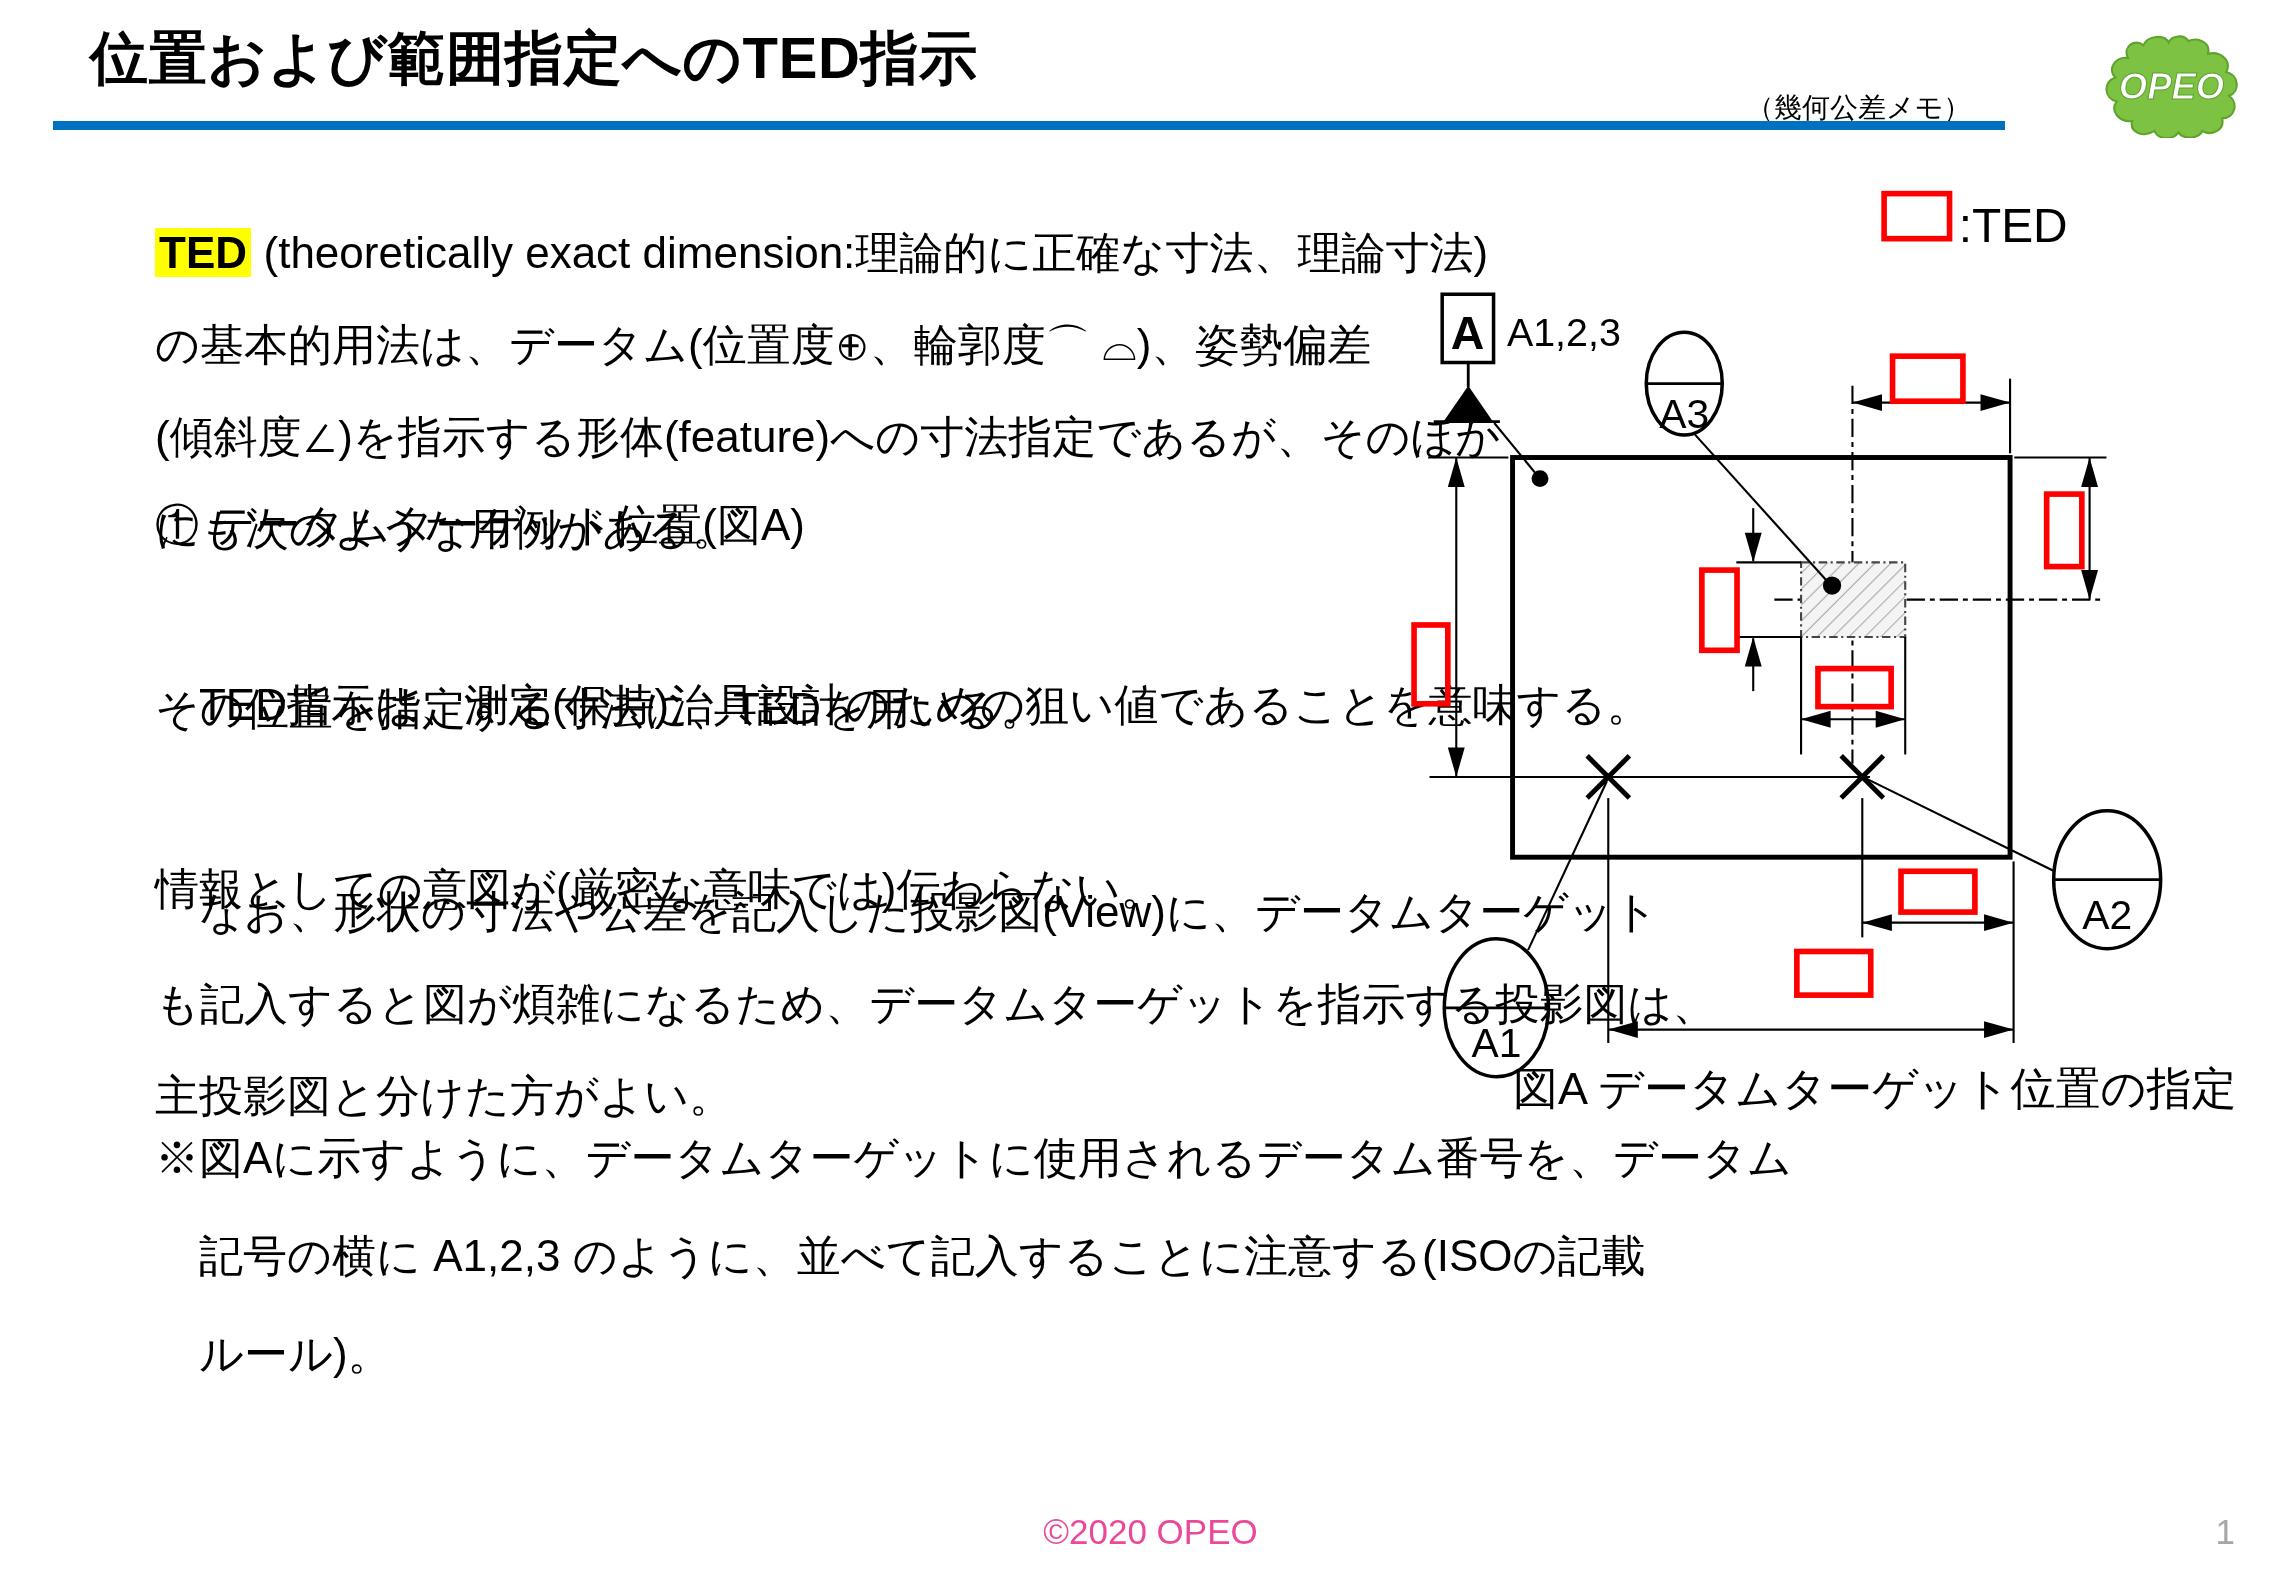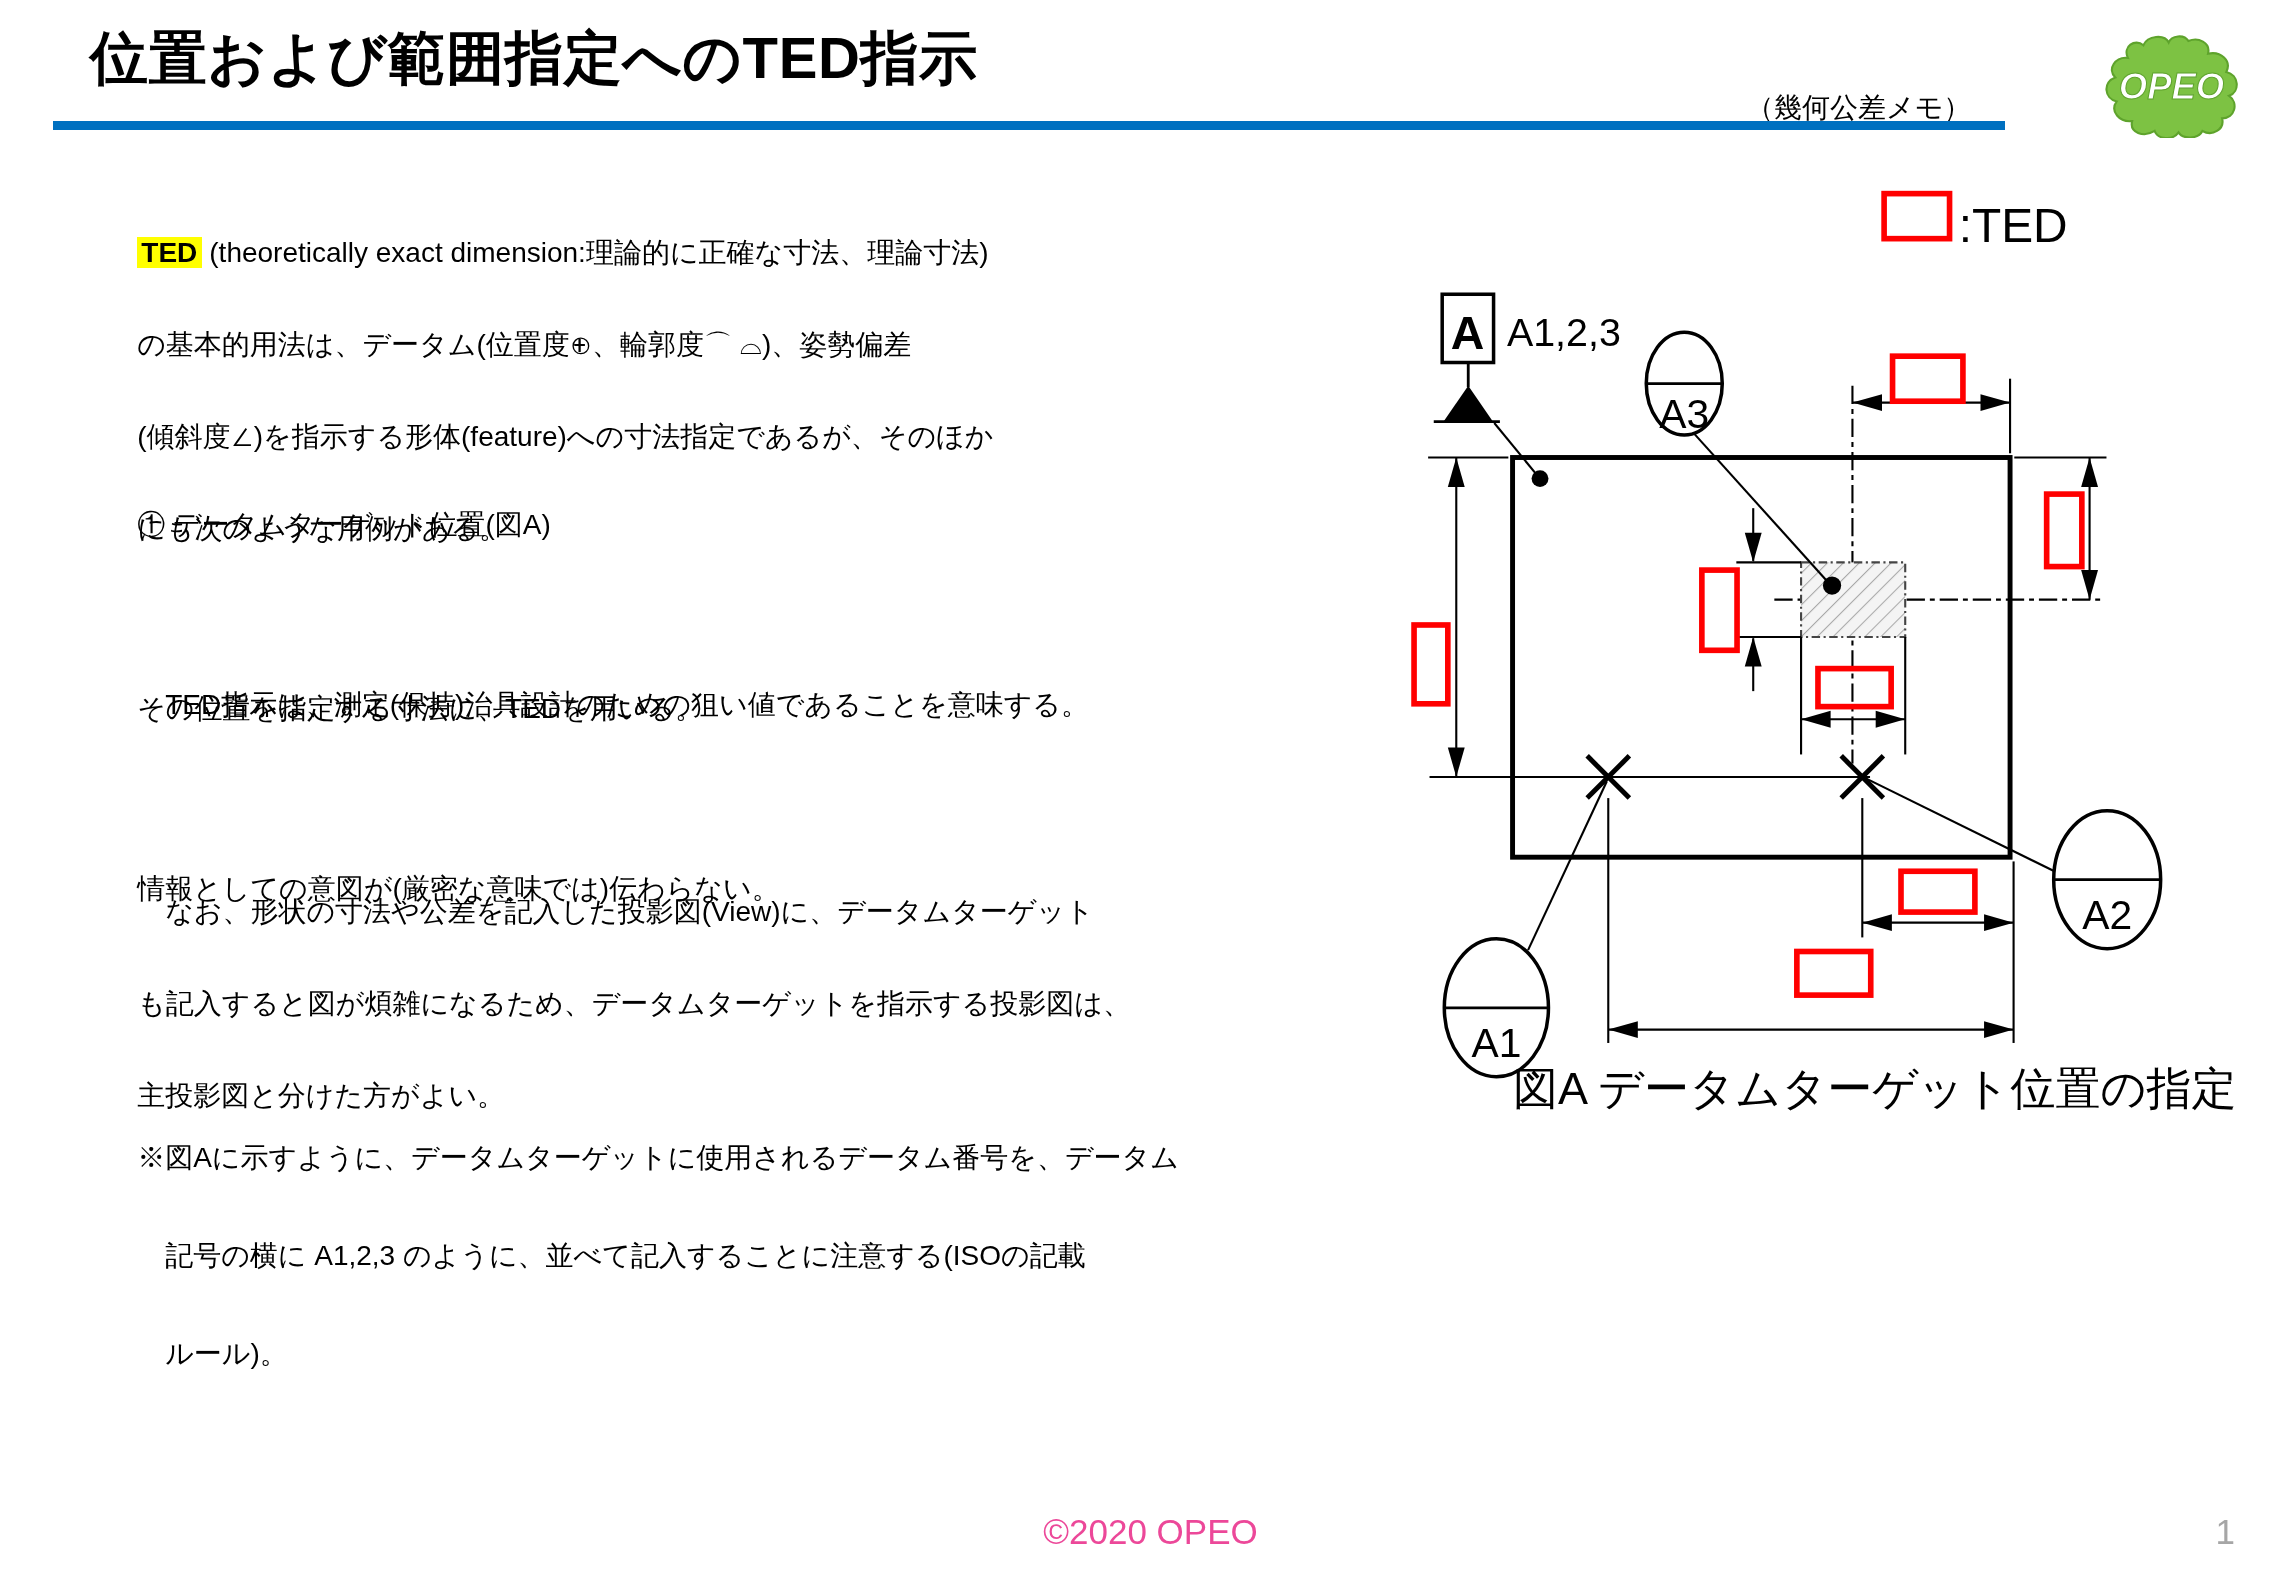--- a/index.html
+++ b/index.html
@@ -22,21 +22,21 @@
     left:1746px;top:65px;
     font-size:28px;font-weight:500;white-space:nowrap;margin-top:24px;
   }
   .title-rule{
     left:53px;top:121px;width:1952px;height:9.2px;
   }
   .logo{left:2101px;top:34px;width:141px;height:104px;}
   
   .para{
     left:106px;
-    font-size:28px;line-height:46px;letter-spacing:0px;
+    font-size:44px;line-height:46px;letter-spacing:0px;
     white-space:pre;font-weight:500;
   }
   .hl{background:#ffff00;font-weight:bold;padding:0 4.2px;}
   .p1{top:184px;}
   .p2{top:456px;}
   .p3{top:636px;}
   .p4{top:843px;}
   .p5{top:1084px;line-height:49px;}
   
   .diagram{left:1373px;top:169px;width:923px;height:957px;}

